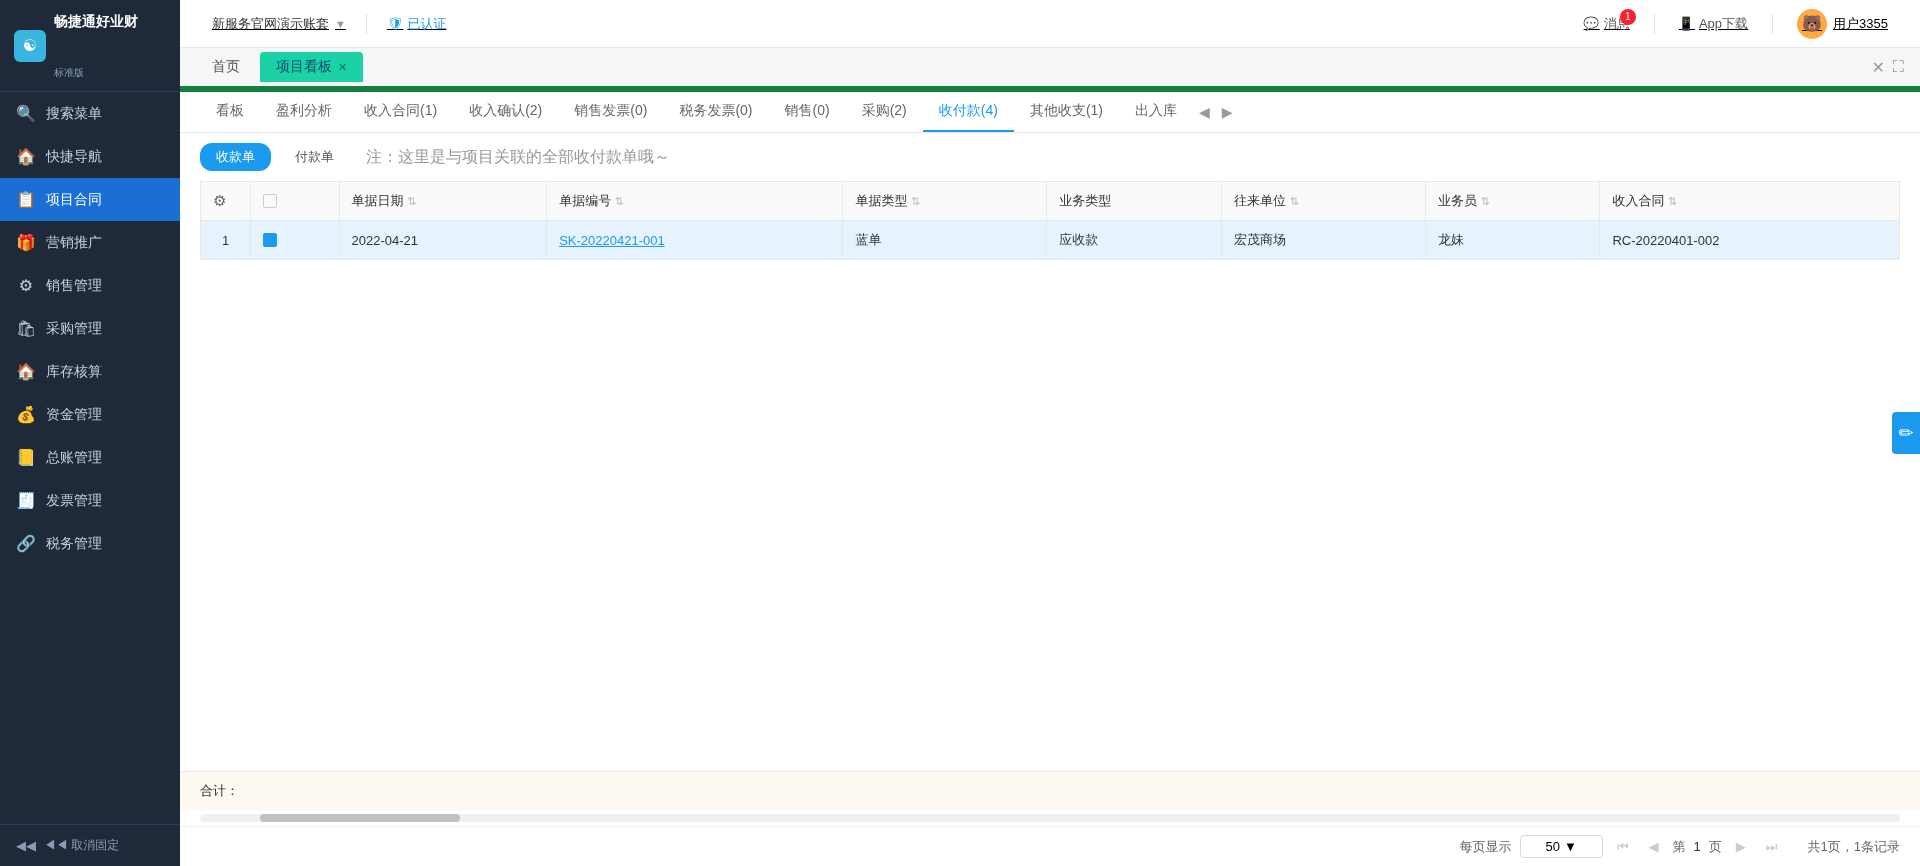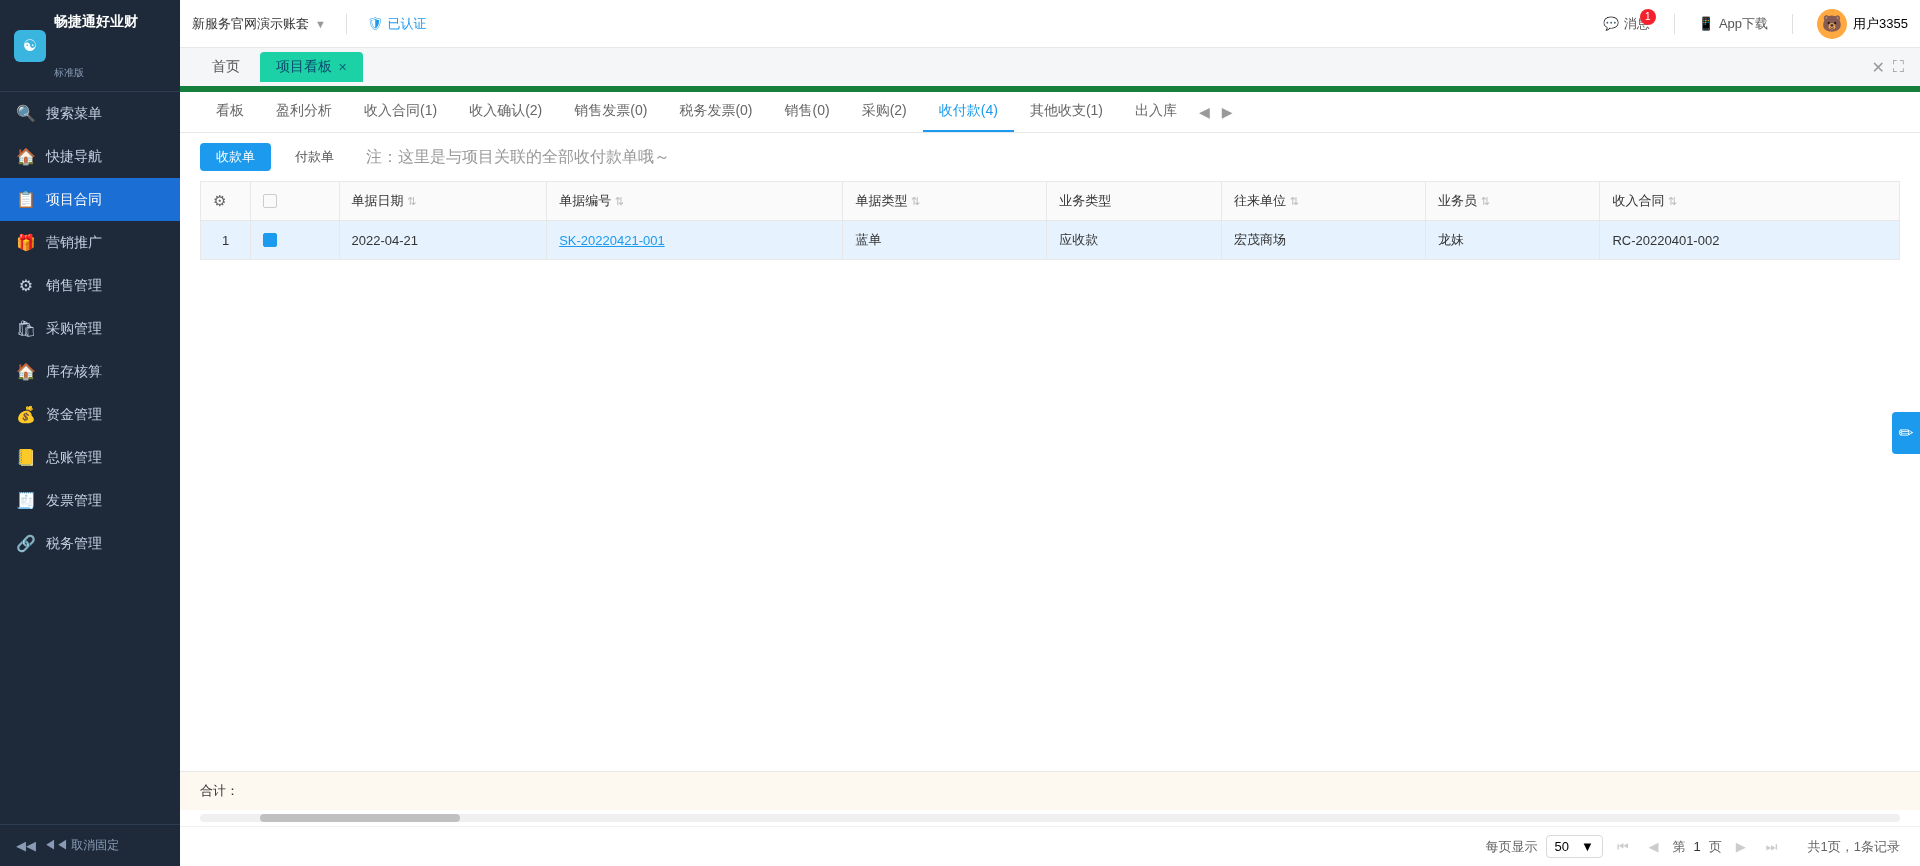--- a/index.html
+++ b/index.html
@@ -73,23 +73,24 @@
       height: 100%;
       overflow: hidden;
     }
 
     
     .topbar {
       background: #fff;
       height: 48px;
       display: flex;
       align-items: center;
-      padding: 0 12px;
+      padding: 0 32px;
       border-bottom: 1px solid #e8e8e8;
       gap: 12px;
+      text-decoration: underline;
     }
     .topbar-account {
       display: flex; align-items: center; gap: 6px;
       font-size: 13px; color: #333;
       cursor: pointer;
     }
     .topbar-account-arrow { color: #999; font-size: 11px; }
     .topbar-divider { width: 1px; height: 20px; background: #e0e0e0; margin: 0 8px; }
     .topbar-certified {
       display: flex; align-items: center; gap: 4px;
@@ -191,21 +192,21 @@
 
     
     .sub-tabs {
       display: flex;
       align-items: center;
       padding: 10px 20px;
       gap: 8px;
     }
     .sub-tab {
       padding: 5px 16px;
-      border-radius: 4px;
+      border-radius: 12px;
       cursor: pointer;
       font-size: 13px;
     }
     .sub-tab.active { background: #1b9aee; color: #fff; }
     .sub-tab:not(.active) { color: #555; }
     .sub-hint { color: #999; font-size: 16px; margin-left: 8px; }
 
     
     .table-container {
       flex: 1;
@@ -279,23 +280,23 @@
       justify-content: flex-end;
       padding: 8px 20px;
       gap: 8px;
       border-top: 1px solid #f0f0f0;
       background: #fff;
     }
     .pagination-label { color: #666; font-size: 13px; }
     .pagination-select {
       border: 1px solid #d9d9d9;
       border-radius: 4px;
-      padding: 3px 8px;
+      padding: 3px 25px;
       font-size: 13px;
-      display: flex; align-items: flex-start; gap: 12px; cursor: pointer;
+      display: flex; align-items: flex-start; gap: 4px; cursor: pointer;
     }
     .pagination-btn {
       cursor: pointer;
       color: #666;
       font-size: 13px;
       padding: 2px 6px;
     }
     .pagination-btn.disabled { color: #ccc; cursor: not-allowed; }
     .pagination-page { font-size: 13px; color: #333; }
     .pagination-total { font-size: 13px; color: #666; margin-left: 16px; }

